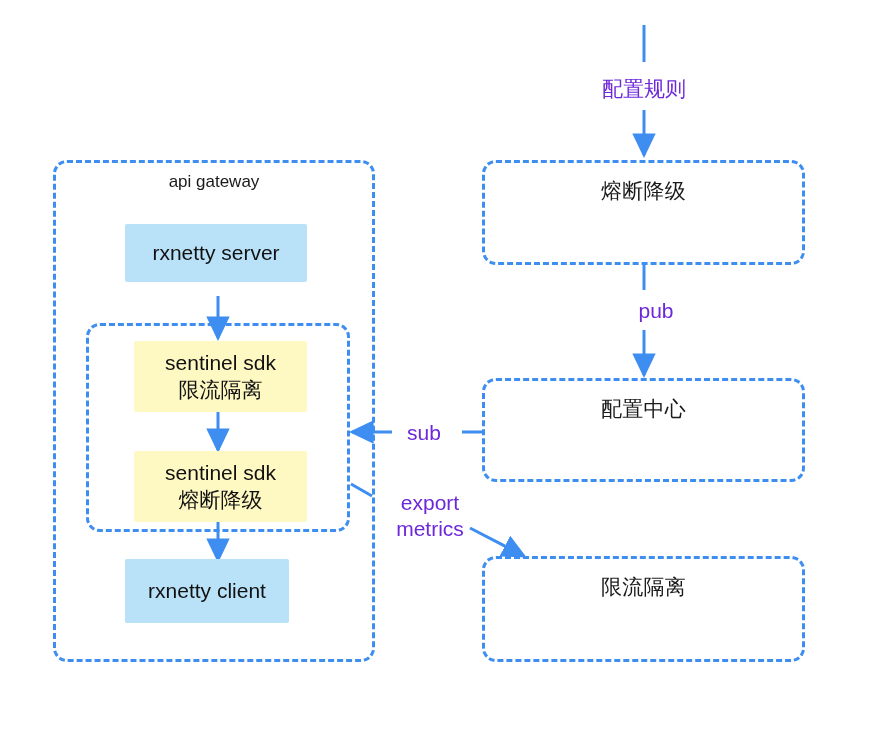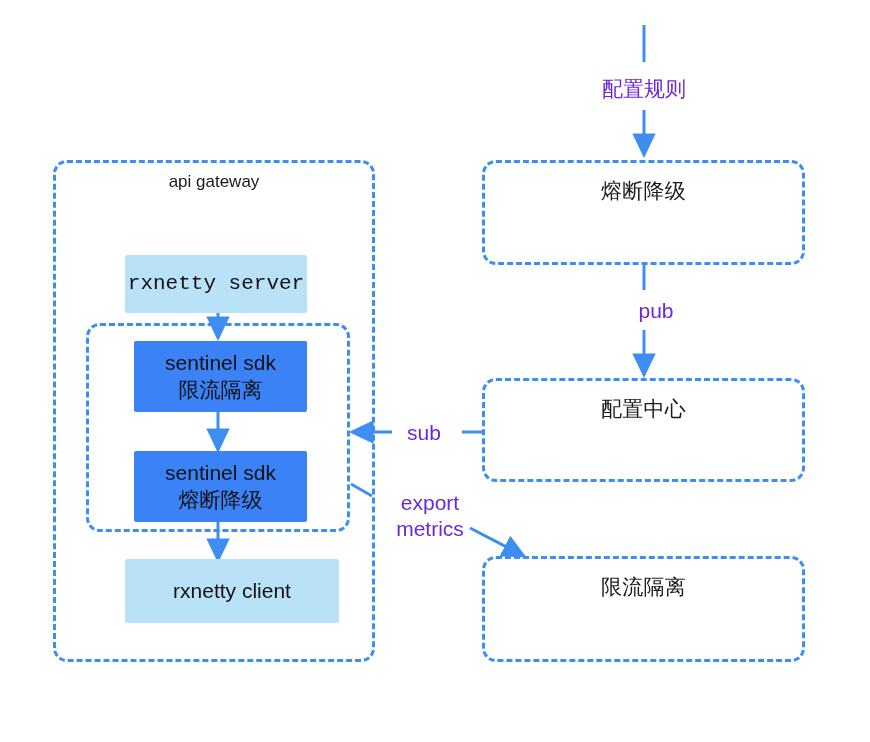--- a/index.html
+++ b/index.html
@@ -57,21 +57,21 @@
     color: #1a1a1a;
   }
   .solid-box {
     border-radius: 2px;
     font-size: 21px;
     line-height: 1.28;
     color: #111111;
     flex-direction: column;
   }
   .fill-blue { background: #b9e2f9; }
-  .fill-pink { background: #3b82f6; }
+  .fill-pink { background: #fef9c3; }
   .edge-label {
     position: absolute;
     font-size: 21px;
     color: #6d28d9;
     text-align: center;
     line-height: 1.22;
     white-space: pre-line;
   }
 </style>
 </head>
@@ -102,37 +102,37 @@
 
     <line x1="218" y1="296" x2="218" y2="338" stroke="#3d8ef0" stroke-width="3" marker-end="url(#arrowhead)"></line>
     <line x1="218" y1="412" x2="218" y2="450" stroke="#3d8ef0" stroke-width="3" marker-end="url(#arrowhead)"></line>
     <line x1="218" y1="522" x2="218" y2="560" stroke="#3d8ef0" stroke-width="3" marker-end="url(#arrowhead)"></line>
   </svg>
 
   <div class="node dashed-box" style="left:53px; top:160px; width:322px; height:502px;"></div>
 
   <div class="gateway-title">api gateway</div>
 
-  <div class="node solid-box fill-blue" style="left:125px; top:255px; width:182px; height:58px;font-family:Liberation Mono, monospace;">
+  <div class="node solid-box fill-blue" style="left:125px; top:224px; width:182px; height:58px;">
     <span>rxnetty server</span>
   </div>
 
   <div class="node dashed-box" style="left:86px; top:323px; width:264px; height:209px;"></div>
 
   <div class="node solid-box fill-pink" style="left:134px; top:341px; width:173px; height:71px;">
     <span>sentinel sdk</span>
     <span>限流隔离</span>
   </div>
 
   <div class="node solid-box fill-pink" style="left:134px; top:451px; width:173px; height:71px;">
     <span>sentinel sdk</span>
     <span>熔断降级</span>
   </div>
 
-  <div class="node solid-box fill-blue" style="left:125px; top:559px; width:214px; height:64px;align-items:center;">
+  <div class="node solid-box fill-blue" style="left:125px; top:559px; width:164px; height:64px;align-items:center;">
     <span>rxnetty client</span>
   </div>
 
   <div class="node dashed-box" style="left:482px; top:160px; width:323px; height:105px;">
     <span class="box-title">熔断降级</span>
   </div>
 
   <div class="node dashed-box" style="left:482px; top:378px; width:323px; height:104px;">
     <span class="box-title">配置中心</span>
   </div>

